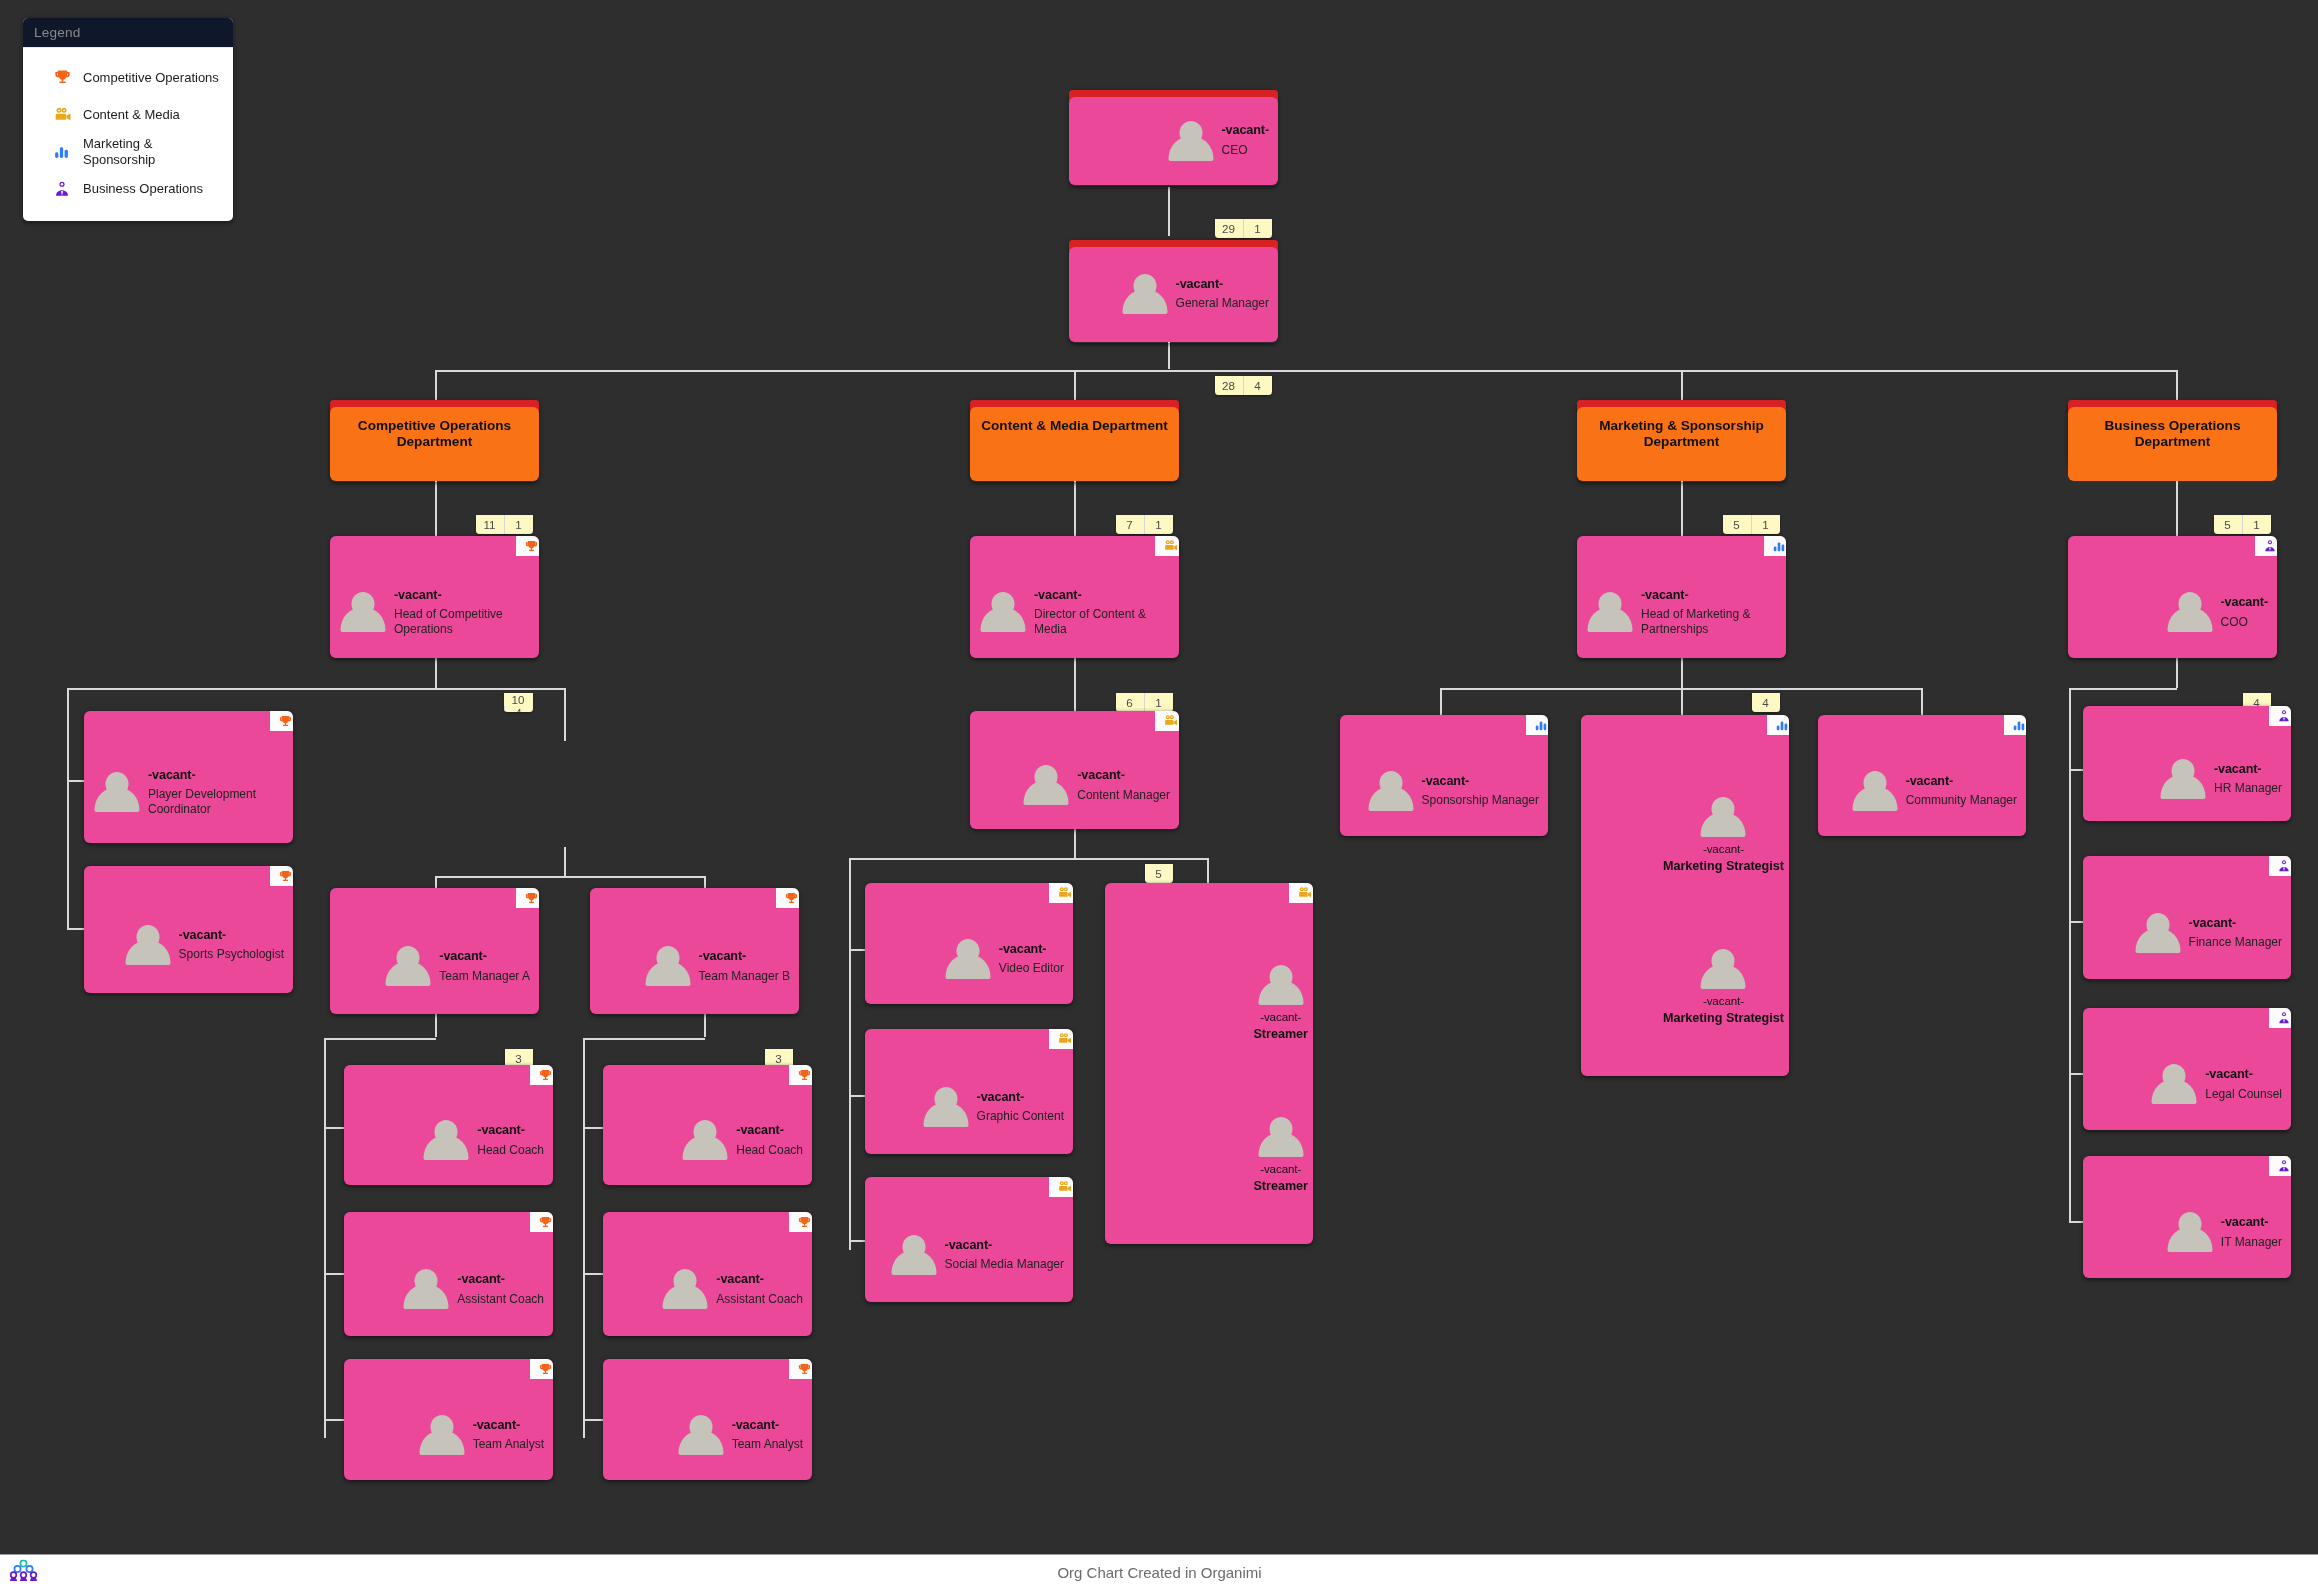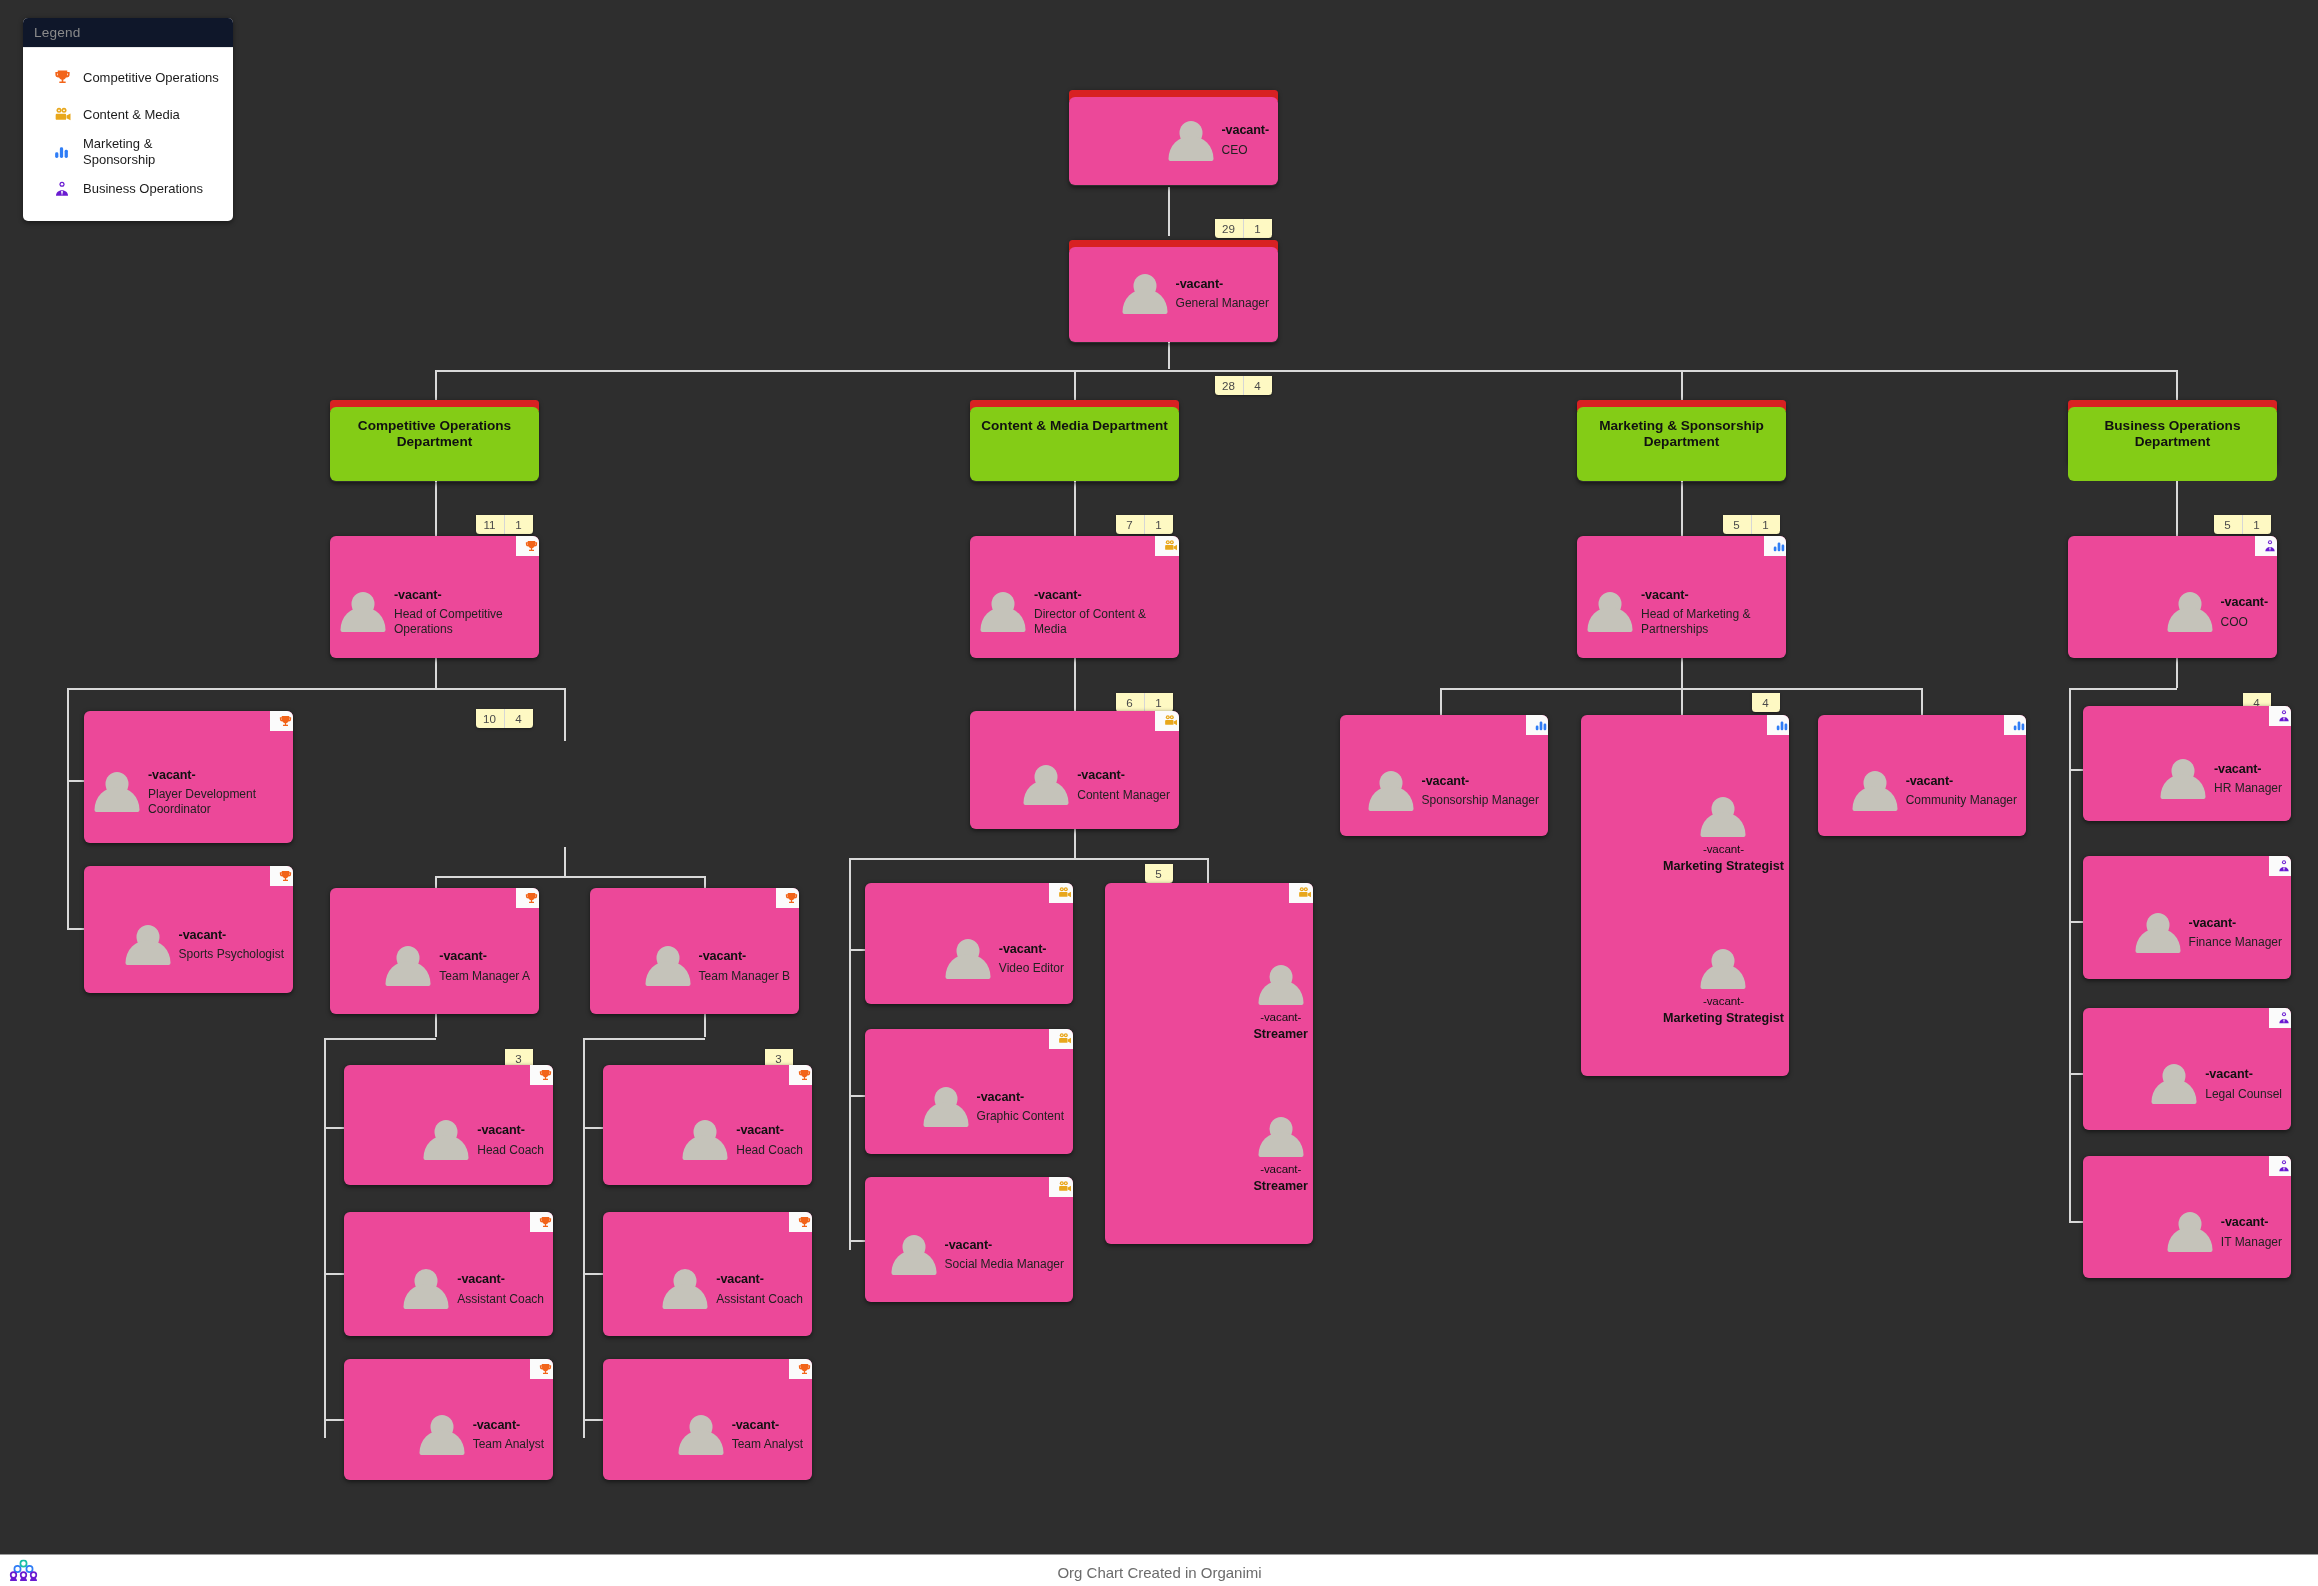--- a/index.html
+++ b/index.html
@@ -46,21 +46,21 @@
   .avatar .bd{position:absolute;left:50%;bottom:2px;transform:translateX(-50%);
      width:45px;height:25px;border-radius:23px 23px 2px 2px;background:#c5c3ba;}
   .txt{display:flex;flex-direction:column;justify-content:center;}
   .nm{font-size:12.6px;font-weight:bold;color:#111;letter-spacing:-0.1px;line-height:1.15;margin-bottom:5px;}
   .ti{font-size:12px;color:#222;line-height:1.22;font-weight:400;}
   .person-col{display:flex;flex-direction:column;align-items:center;}
   .person-col .avatar{margin-right:0;margin-bottom:3px;}
   .person-col .nm{font-weight:400;margin-bottom:4px;font-size:11.6px;text-align:center;}
   .person-col .ti{font-weight:bold;font-size:12.6px;text-align:center;color:#111;}
   
-  .deptnode .card{background:#84cc16;align-items:center;justify-content:flex-start;}
+  .deptnode .card{background:#f97316;align-items:center;justify-content:flex-start;}
   .depttitle{font-size:13.6px;font-weight:bold;color:#111;text-align:center;line-height:1.2;padding:11px 11px 0 11px;}
   
   .badge{position:absolute;display:flex;background:#fef9c3;border-radius:0 0 3.5px 3.5px;
          box-shadow:0 1px 2.5px rgba(0,0,0,.4);overflow:hidden;height:19px;margin-top:37px;}
   .badge span{font-size:11.6px;color:#4a4a4a;display:flex;align-items:center;justify-content:center;
               min-width:20px;padding:0 4px;}
   .badge span+span{border-left:0.5px solid #d6d6d6;}
   
   #footer{position:absolute;left:0;top:1554px;width:2319px;height:33px;background:#ffffff;
           border-top:1px solid #9a9a9a;}
@@ -287,21 +287,21 @@
         <div class="avatar">
             <div class="hd"></div>
             <div class="bd"></div>
           </div>
         <div class="txt">
           <div class="nm">-vacant-</div>
           <div class="ti">Head of Competitive Operations</div>
         </div>
       </div>
     </div>
-    <div class="badge" style="right:6.5px;top:136px;">
+    <div class="badge" style="right:6.5px;top:120px;flex-direction:column;">
       <span>10</span>
       <span>4</span>
     </div>
   </div>
 
   <div class="node" style="left:970px;top:536px;width:209px;height:122px;">
     <div class="card">
       <div class="iconbar">
         <svg width="16" height="16" viewBox="0 0 24 24">
             <circle cx="7.2" cy="6.4" r="3.0" fill="#e8a71c"></circle>

